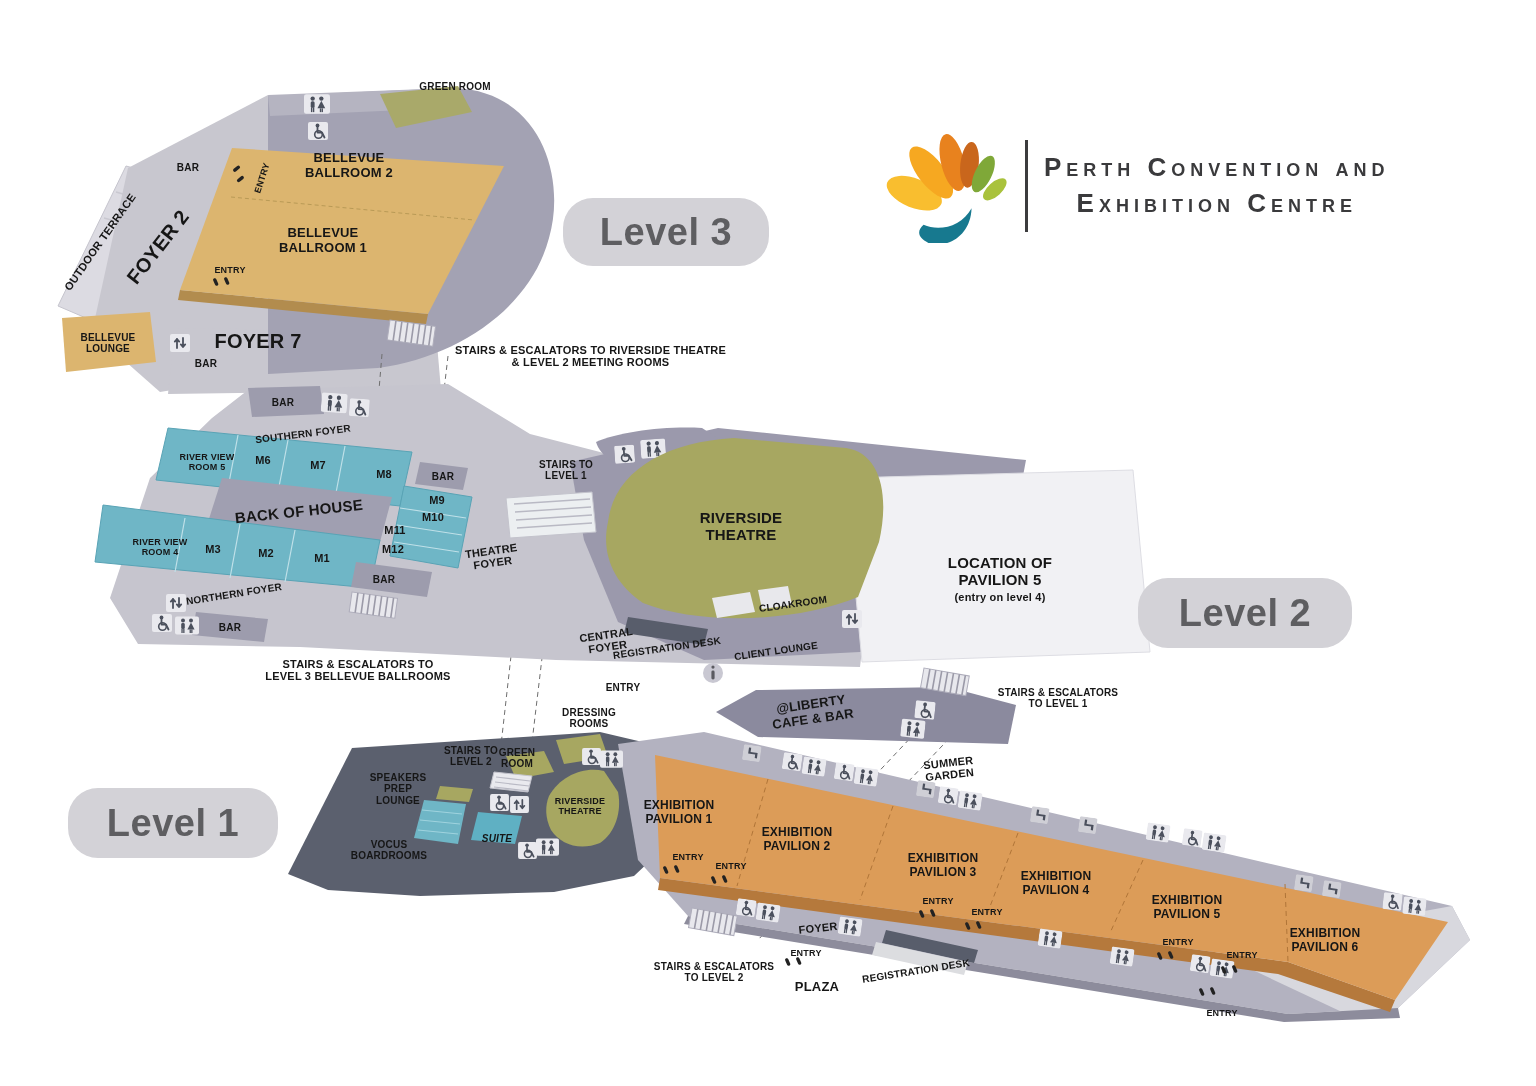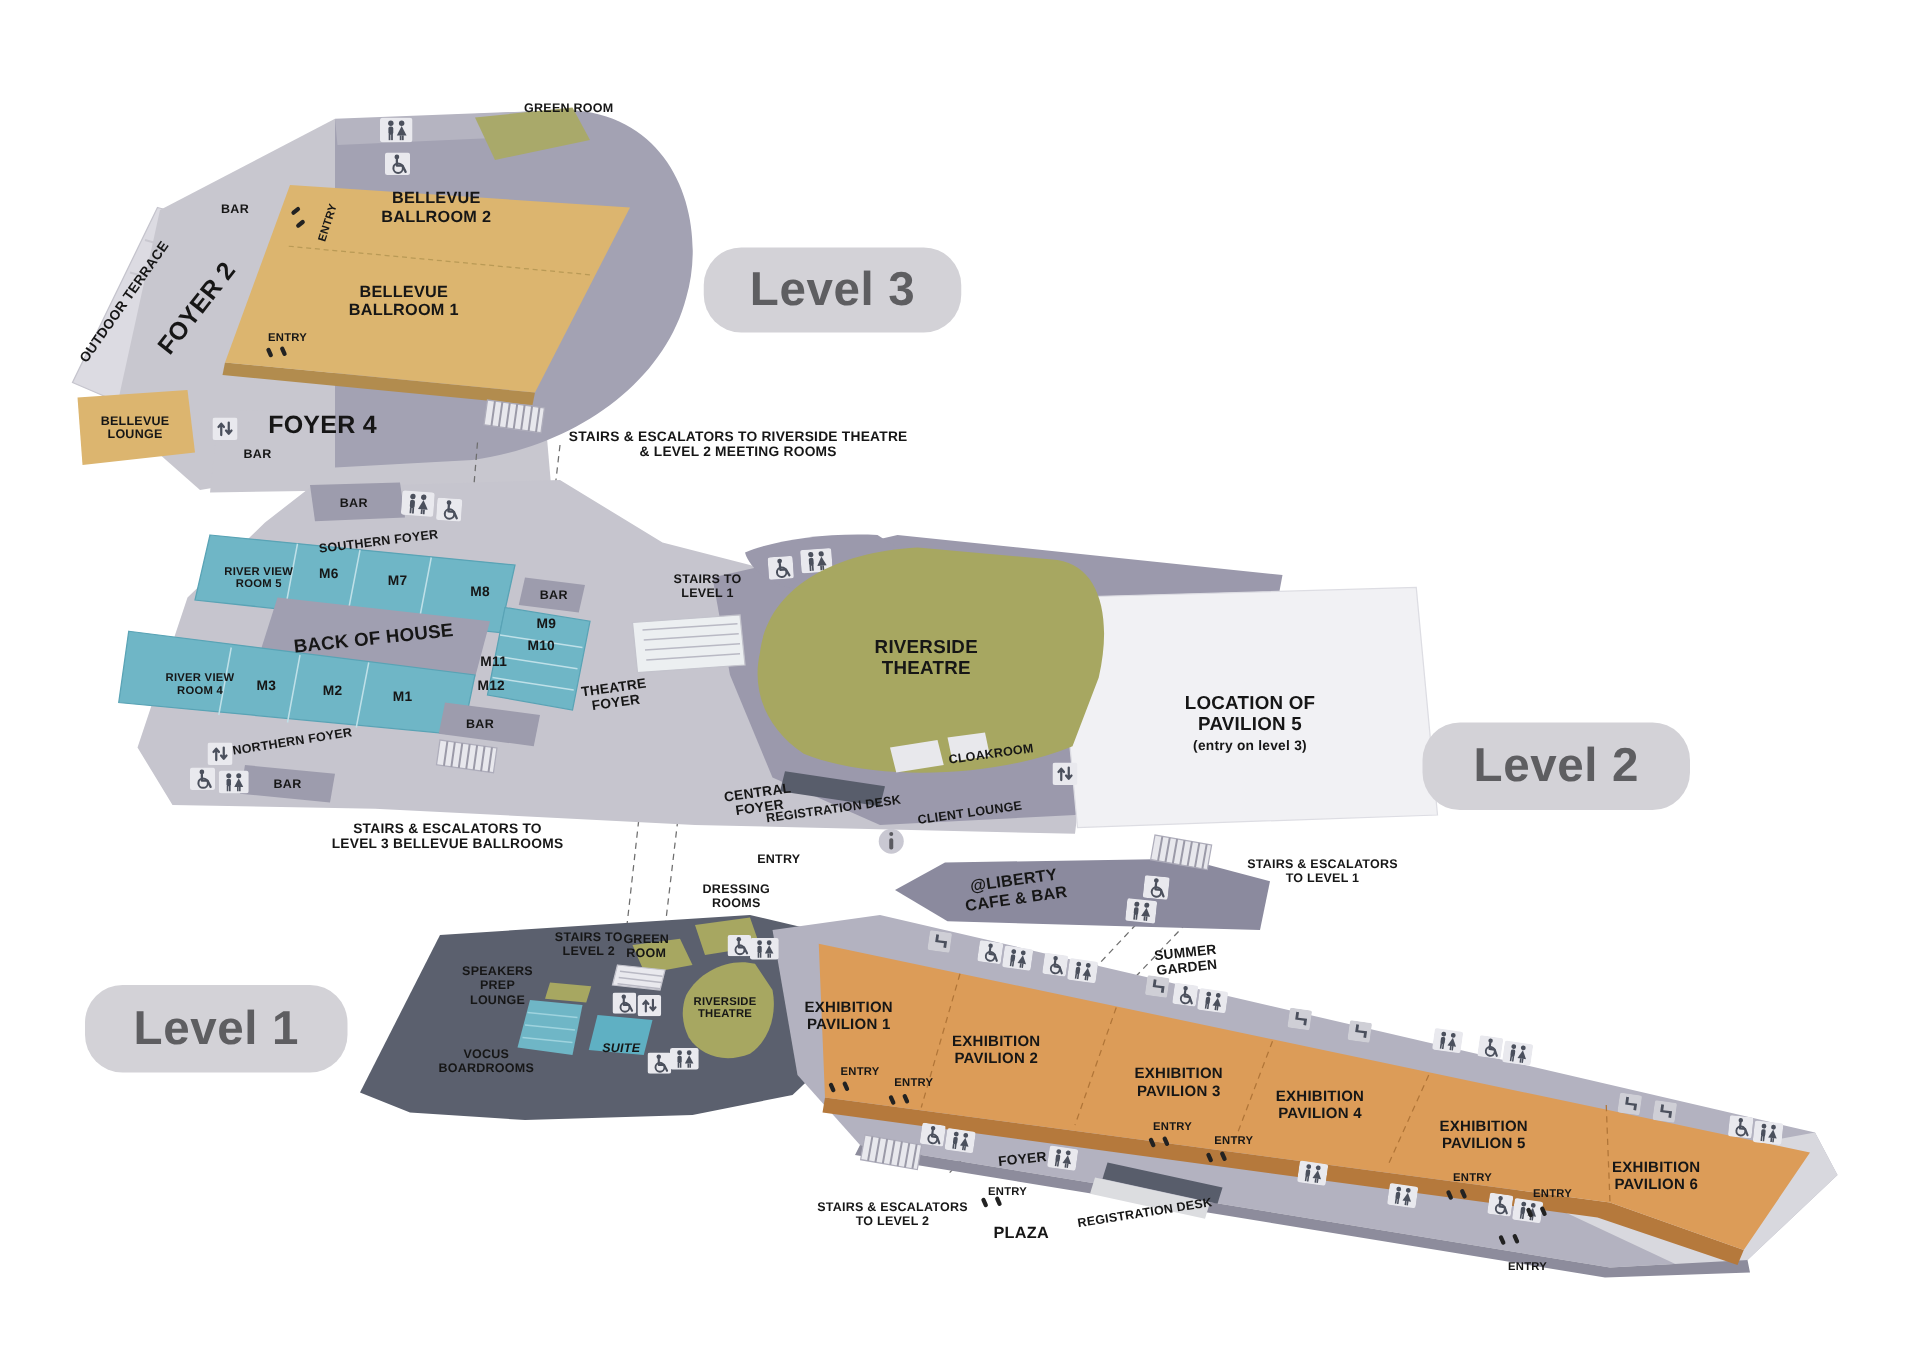--- a/index.html
+++ b/index.html
@@ -189,36 +189,52 @@
     <use href="#sym-foot" transform="translate(712,876)"></use>
     <use href="#sym-foot" transform="translate(920,910)"></use>
     <use href="#sym-foot" transform="translate(966,922)"></use>
     <use href="#sym-foot" transform="translate(1158,952)"></use>
     <use href="#sym-foot" transform="translate(1222,966)"></use>
     <use href="#sym-foot" transform="translate(1200,988)"></use>
     <use href="#sym-foot" transform="translate(786,958)"></use>
   </g>
 </svg>
 
+<div class="logo">
+  <svg width="125" height="115" viewBox="0 0 160 150">
+    <ellipse cx="38" cy="85" rx="19" ry="38" transform="rotate(-68 38 85)" fill="#f9be2f"></ellipse>
+    <ellipse cx="60" cy="58" rx="17" ry="41" transform="rotate(-38 60 58)" fill="#f6a821"></ellipse>
+    <ellipse cx="88" cy="45" rx="15" ry="38" transform="rotate(-14 88 45)" fill="#e8821e"></ellipse>
+    <ellipse cx="110" cy="48" rx="12" ry="30" transform="rotate(6 110 48)" fill="#c9661c"></ellipse>
+    <ellipse cx="128" cy="60" rx="11" ry="26" transform="rotate(26 128 60)" fill="#7fa838"></ellipse>
+    <ellipse cx="143" cy="80" rx="9" ry="19" transform="rotate(48 143 80)" fill="#a9c23c"></ellipse>
+    <path d="M52,118 C70,132 100,132 118,112 C108,148 72,156 52,142 C42,134 40,124 52,118 Z" fill="#17798f" transform="rotate(-14 85 130)"></path>
+  </svg>
+  <div class="logo-divider"></div>
+  <div class="logo-text">
+    <div>Perth Convention and</div>
+    <div>Exhibition Centre</div>
+  </div>
+</div>
 
 <div class="badge" style="left:563px;top:198px;width:206px;height:68px;">Level 3</div>
 <div class="badge" style="left:1138px;top:578px;width:214px;height:70px;">Level 2</div>
 <div class="badge" style="left:68px;top:788px;width:210px;height:70px;">Level 1</div>
 
 <div class="lbl fs10" style="left:455px;top:87px;">GREEN ROOM</div>
 <div class="lbl fs13" style="left:349px;top:166px;">BELLEVUE
 BALLROOM 2</div>
 <div class="lbl fs13" style="left:323px;top:241px;">BELLEVUE
 BALLROOM 1</div>
 <div class="lbl fs9" style="left:262px;top:178px;--r:-72deg;">ENTRY</div>
 <div class="lbl fs10" style="left:188px;top:168px;">BAR</div>
 <div class="lbl fs20" style="left:158px;top:247px;--r:-52deg;">FOYER 2</div>
 <div class="lbl fs11" style="left:100px;top:242px;--r:-55deg;">OUTDOOR TERRACE</div>
 <div class="lbl fs9" style="left:230px;top:270px;">ENTRY</div>
-<div class="lbl fs20" style="left:258px;top:341px;">FOYER 4</div>
+<div class="lbl fs20" style="left:258px;top:341px;">FOYER 7</div>
 <div class="lbl fs10" style="left:108px;top:343px;">BELLEVUE
 LOUNGE</div>
 <div class="lbl fs10" style="left:206px;top:364px;">BAR</div>
 <div class="lbl fs11 ta-l" style="left:455px;top:356px;">STAIRS &amp; ESCALATORS TO RIVERSIDE THEATRE
 &amp; LEVEL 2 MEETING ROOMS</div>
 
 <div class="lbl fs10" style="left:283px;top:403px;">BAR</div>
 <div class="lbl fs10" style="left:303px;top:434px;--r:-7deg;">SOUTHERN FOYER</div>
 <div class="lbl fs9" style="left:207px;top:462px;">RIVER VIEW
 ROOM 5</div>
@@ -247,21 +263,21 @@
 LEVEL 1</div>
 <div class="lbl fs15" style="left:741px;top:527px;">RIVERSIDE
 THEATRE</div>
 <div class="lbl fs10" style="left:793px;top:604px;--r:-8deg;">CLOAKROOM</div>
 <div class="lbl fs11" style="left:607px;top:641px;--r:-8deg;">CENTRAL
 FOYER</div>
 <div class="lbl fs10" style="left:667px;top:648px;--r:-8deg;">REGISTRATION DESK</div>
 <div class="lbl fs10" style="left:776px;top:651px;--r:-8deg;">CLIENT LOUNGE</div>
 <div class="lbl fs15" style="left:1000px;top:572px;">LOCATION OF
 PAVILION 5</div>
-<div class="lbl fs11" style="left:1000px;top:597px;">(entry on level 3)</div>
+<div class="lbl fs11" style="left:1000px;top:597px;">(entry on level 4)</div>
 <div class="lbl fs10" style="left:623px;top:688px;">ENTRY</div>
 <div class="lbl fs13" style="left:812px;top:712px;--r:-8deg;">@LIBERTY
 CAFE &amp; BAR</div>
 <div class="lbl fs10" style="left:1058px;top:698px;">STAIRS &amp; ESCALATORS
 TO LEVEL 1</div>
 
 <div class="lbl fs10" style="left:517px;top:734px;margin-top:24px;">GREEN
 ROOM</div>
 <div class="lbl fs10" style="left:589px;top:718px;">DRESSING
 ROOMS</div>

